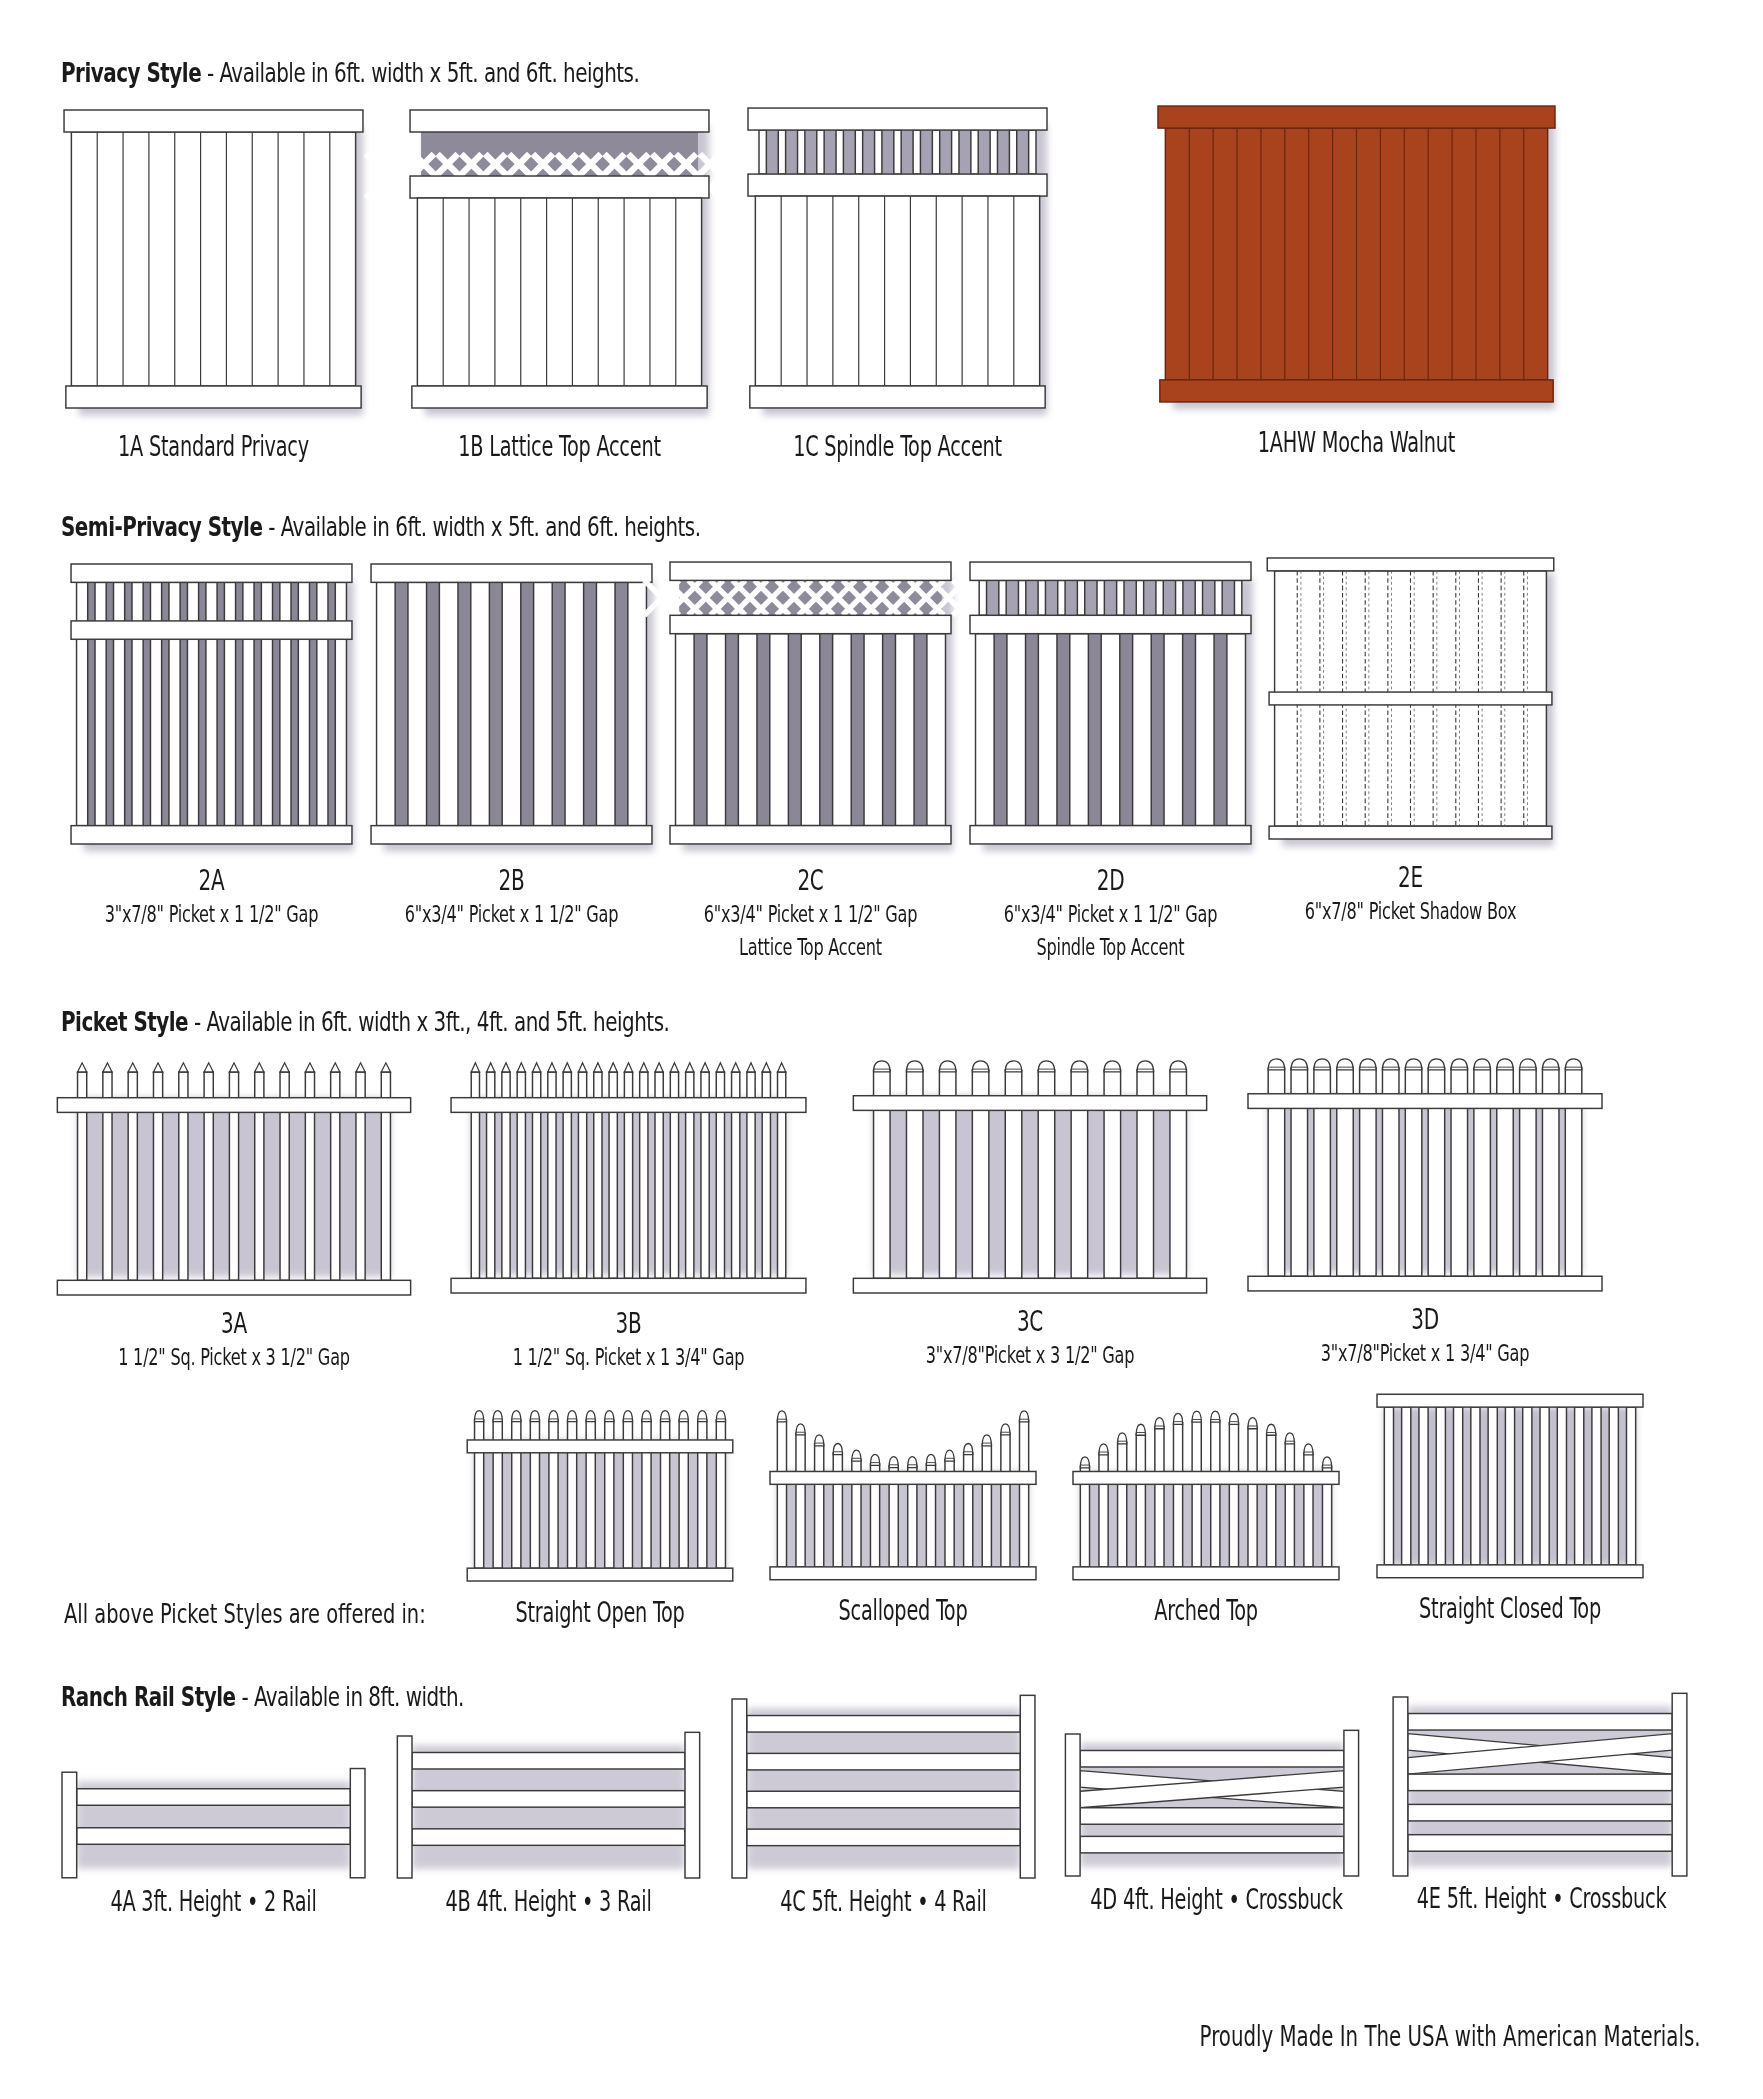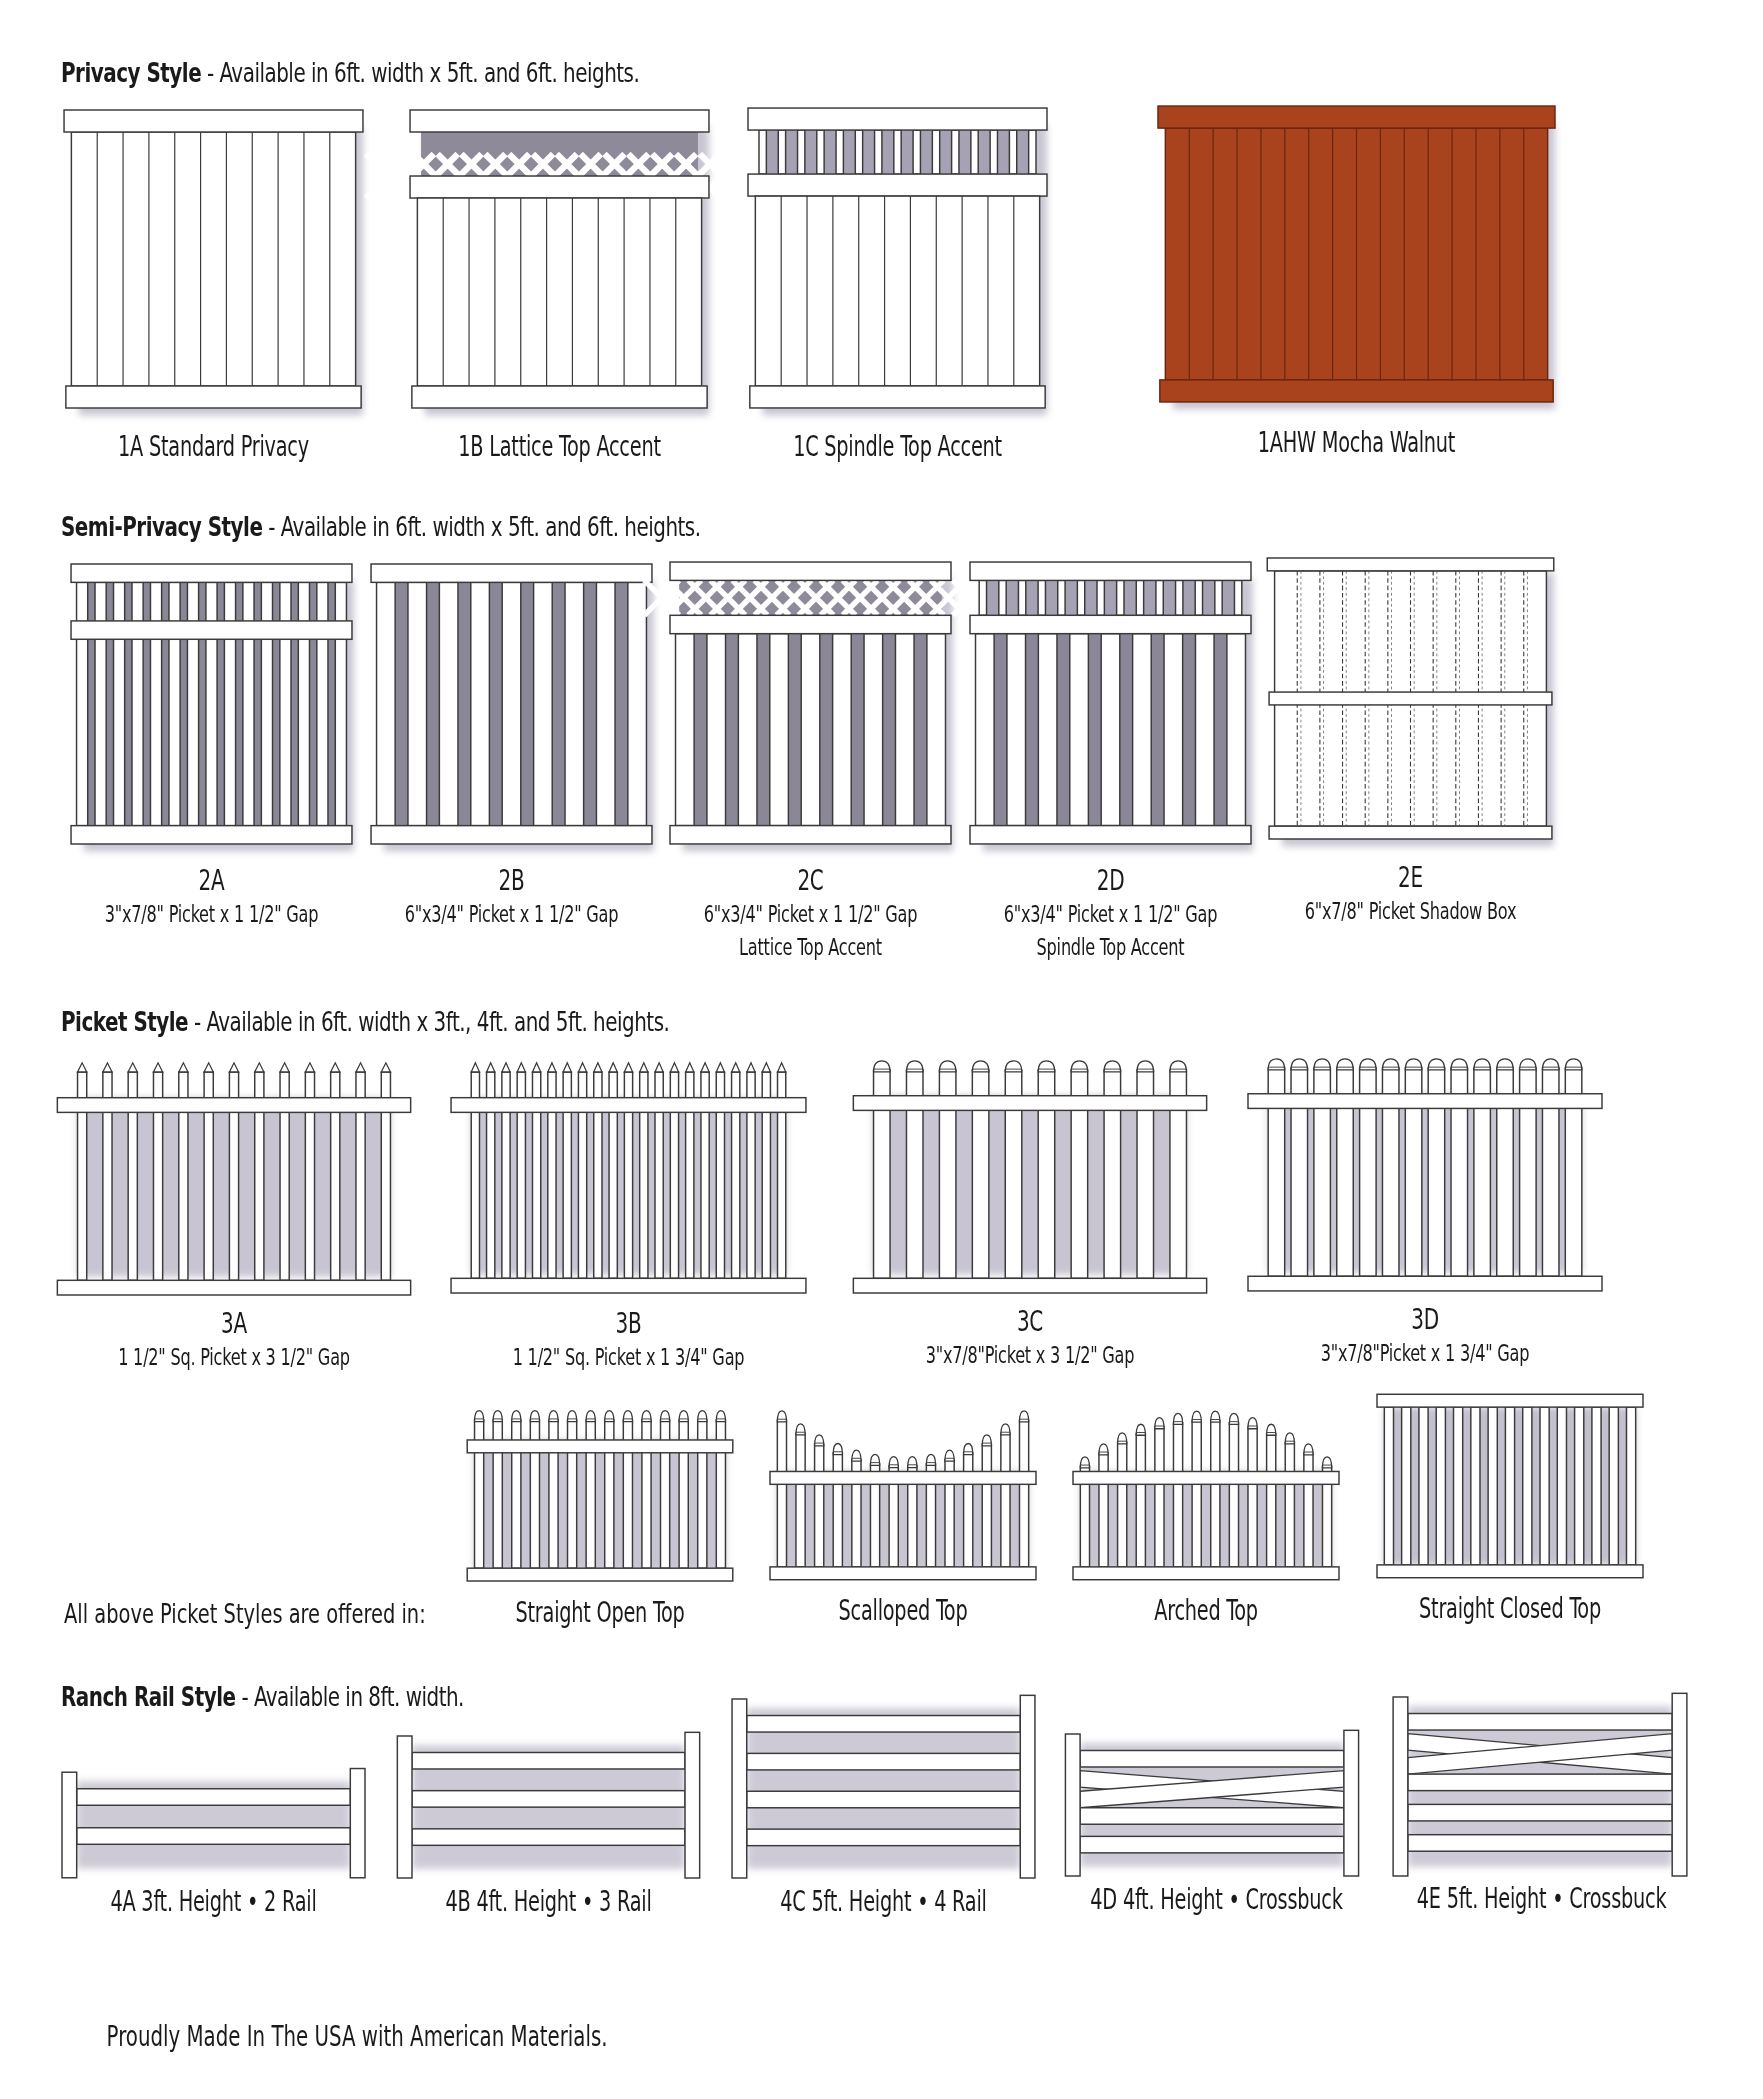--- a/index.html
+++ b/index.html
@@ -6,21 +6,21 @@
   body{width:1763px;height:2099px;position:relative;overflow:hidden;
        font-family:"DejaVu Sans Condensed","DejaVu Sans","Liberation Sans",sans-serif;color:#1a1a1a;}
   .heading{position:absolute;left:61px;font-size:27px;letter-spacing:-0.6px;transform:scaleX(0.82);transform-origin:left center;white-space:nowrap;}
   .heading b{font-weight:700;}
   .fence{position:absolute;}
   .fence svg{display:block;overflow:visible;}
   .cap{position:absolute;text-align:center;font-size:27.5px;white-space:nowrap;transform:scaleX(0.78);transform-origin:center top;letter-spacing:-0.3px;}
   .cap.sm{font-size:23px;line-height:33px;}
   .cap .code{display:block;font-size:28.5px;line-height:35px;}
   .note{position:absolute;font-size:27px;white-space:nowrap;transform:scaleX(0.8);transform-origin:left top;}
-  .footer{position:absolute;left:0;right:0;top:2020px;text-align:left;font-size:27.5px;margin-left:44px;}
+  .footer{position:absolute;left:0;right:0;top:2020px;text-align:right;font-size:27.5px;margin-left:44px;}
   .footer span{display:inline-block;transform:scaleX(0.8);}
 </style>
 </head>
 <body>
 
 <div class="heading" style="top:57px;">
   <b>Privacy Style</b><span> - Available in 6ft. width x 5ft. and 6ft. heights.</span>
 </div>
 
 <div class="fence" style="left:64px;top:110px;">

